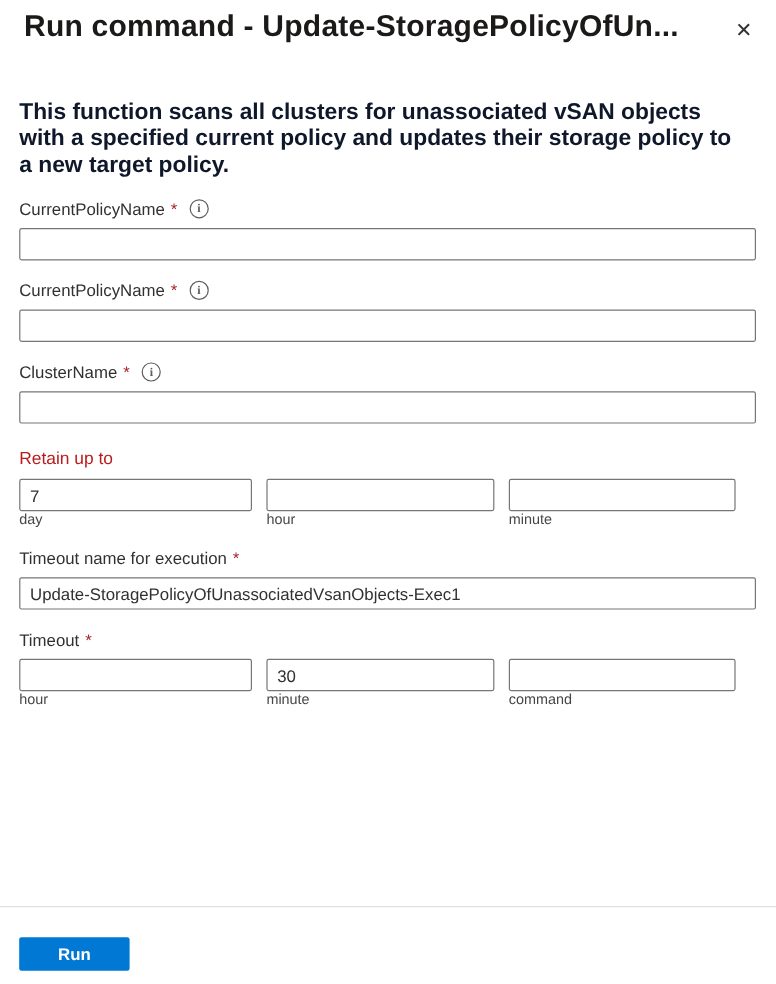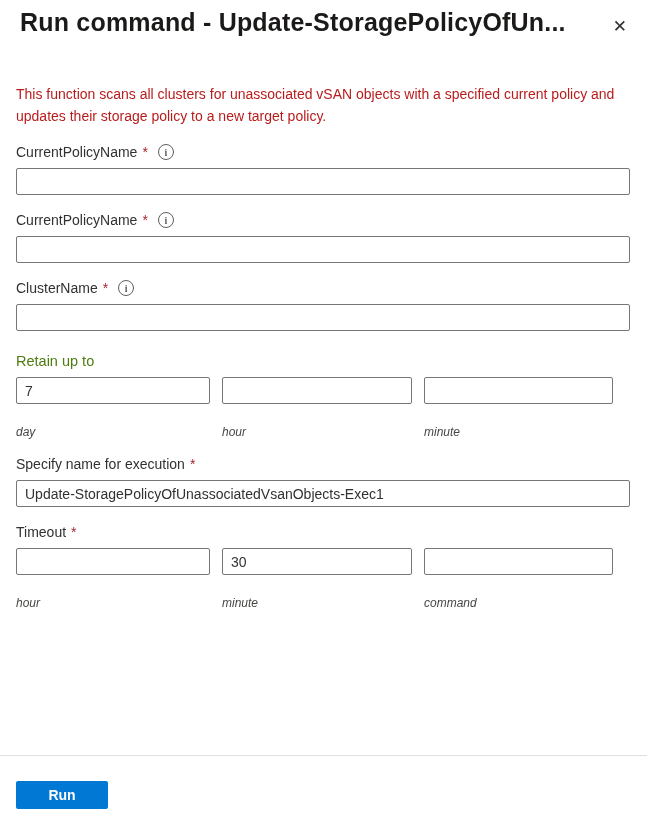--- a/index.html
+++ b/index.html
@@ -25,21 +25,21 @@
     background: none; border: none; cursor: pointer;
     font-size: 17px; color: #323130; line-height: 1;
     padding: 6px 4px; margin-top: 4px; font-weight: 400;
     font-family: "DejaVu Sans", sans-serif;
   }
 
   
   .description {
     margin: 42px 16px 0 16px;
     max-width: 606px;
-    font-size: 14px; line-height: 22px; color: #b91c1c;
+    font-size: 19px; line-height: 22px; color: #0f172a; font-weight: bold;
   }
 
   .content { padding: 0 17px 0 16px; }
 
   .section-heading { font-size: 14px; color: #323130; }
   .section-heading.cmd { margin-top: 33px; }
   .section-heading.det { margin-top: 33px; }
 
   
   .field { margin-top: 9px; }
@@ -63,23 +63,23 @@
     font-family: "Liberation Sans", "DejaVu Sans", sans-serif;
     background: #fff; outline: none;
   }
 
   
   .triple-row { display: flex; gap: 12px; margin-top: 8px; }
   .triple-cell { display: flex; flex-direction: column; }
   .triple-cell:nth-child(1) { width: 194px; }
   .triple-cell:nth-child(2) { width: 190px; }
   .triple-cell:nth-child(3) { width: 189px; }
-  .unit-label { font-size: 12px; color: #484644; margin-top: 21px; font-style: italic; }
+  .unit-label { font-size: 12px; color: #484644; margin-top: 0; }
 
-  .retain-label { font-size: 14.5px; color: #4d7c0f; margin-top: 22px; }
+  .retain-label { font-size: 14.5px; color: #b91c1c; margin-top: 22px; }
   .exec-field { margin-top: 11px; }
   .timeout-field { margin-top: 9px; }
 
   
   .footer {
     position: absolute; left: 0; right: 0; top: 755px;
     border-top: 1px solid #e1dfdd;
   }
   .run-btn {
     margin: 25px 0 0 16px;
@@ -144,21 +144,21 @@
         <span class="unit-label">hour</span>
       </div>
       <div class="triple-cell">
         <input class="text-input" type="text" value="" style="">
         <span class="unit-label">minute</span>
       </div>
     </div>
 
     <div class="field exec-field">
       <div class="label-row">
-        <span class="field-label">Specify name for execution</span>
+        <span class="field-label">Timeout name for execution</span>
         <span class="required">*</span>
       </div>
       <input class="text-input" type="text" value="Update-StoragePolicyOfUnassociatedVsanObjects-Exec1" style="">
     </div>
 
     <div class="field timeout-field">
       <div class="label-row">
         <span class="field-label">Timeout</span>
         <span class="required">*</span>
       </div>

